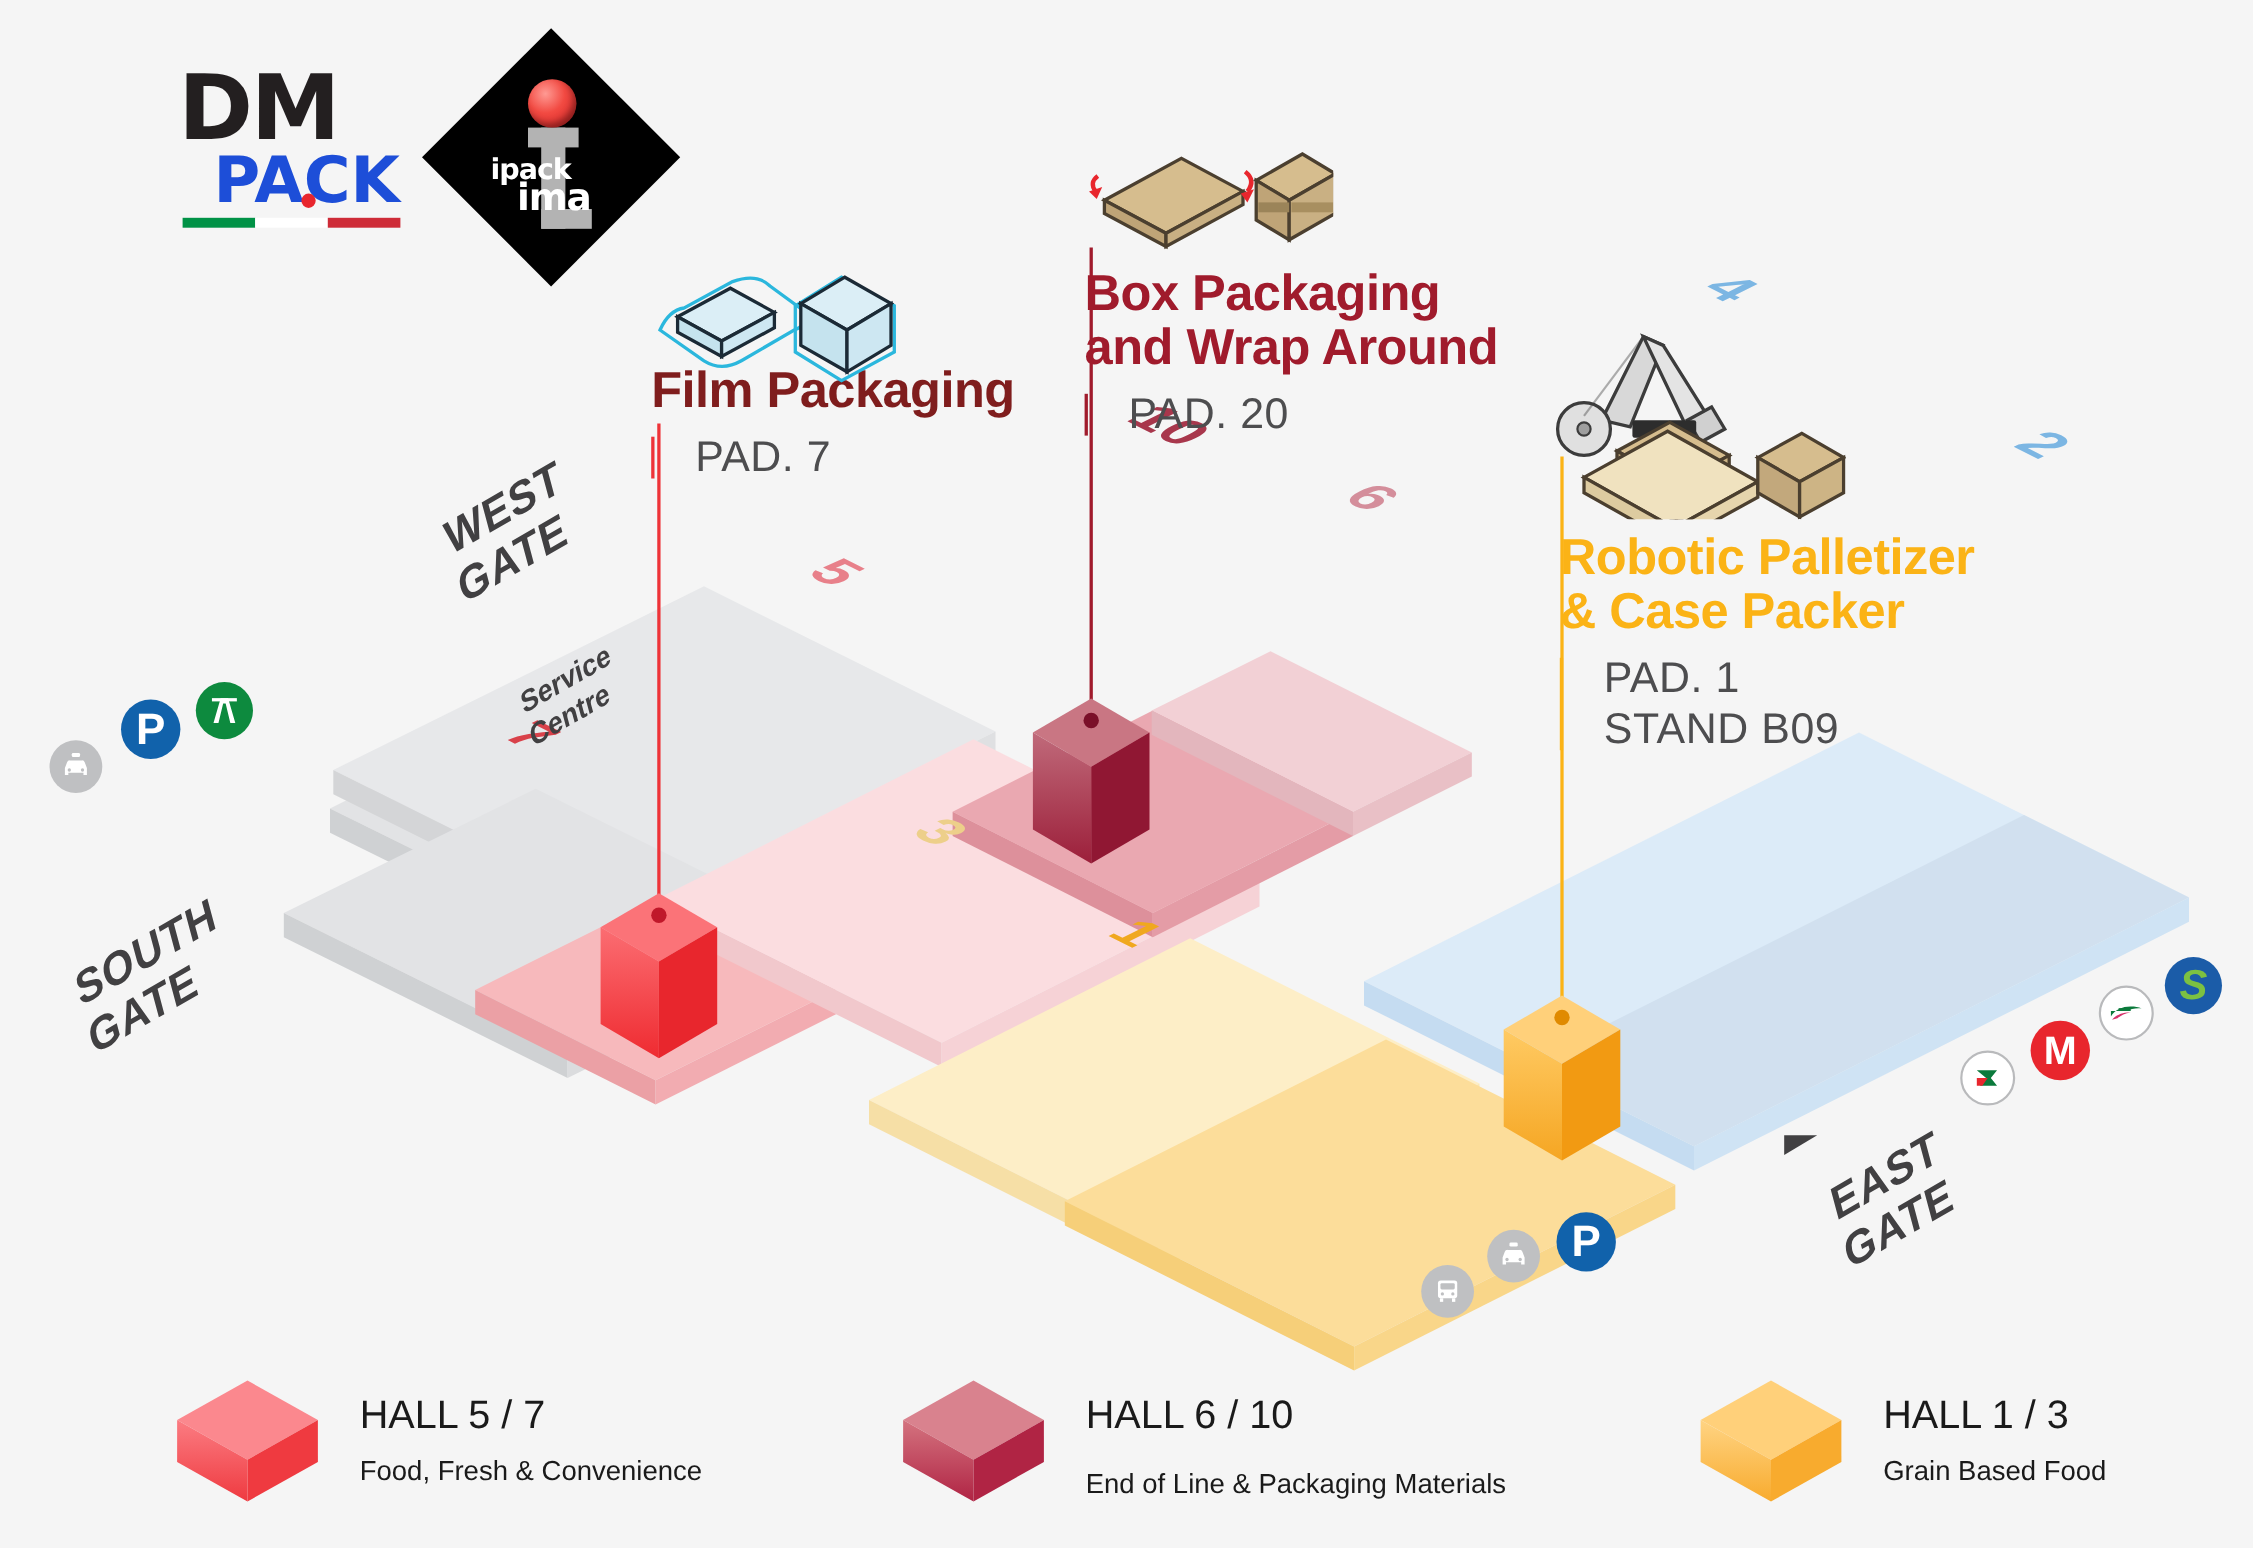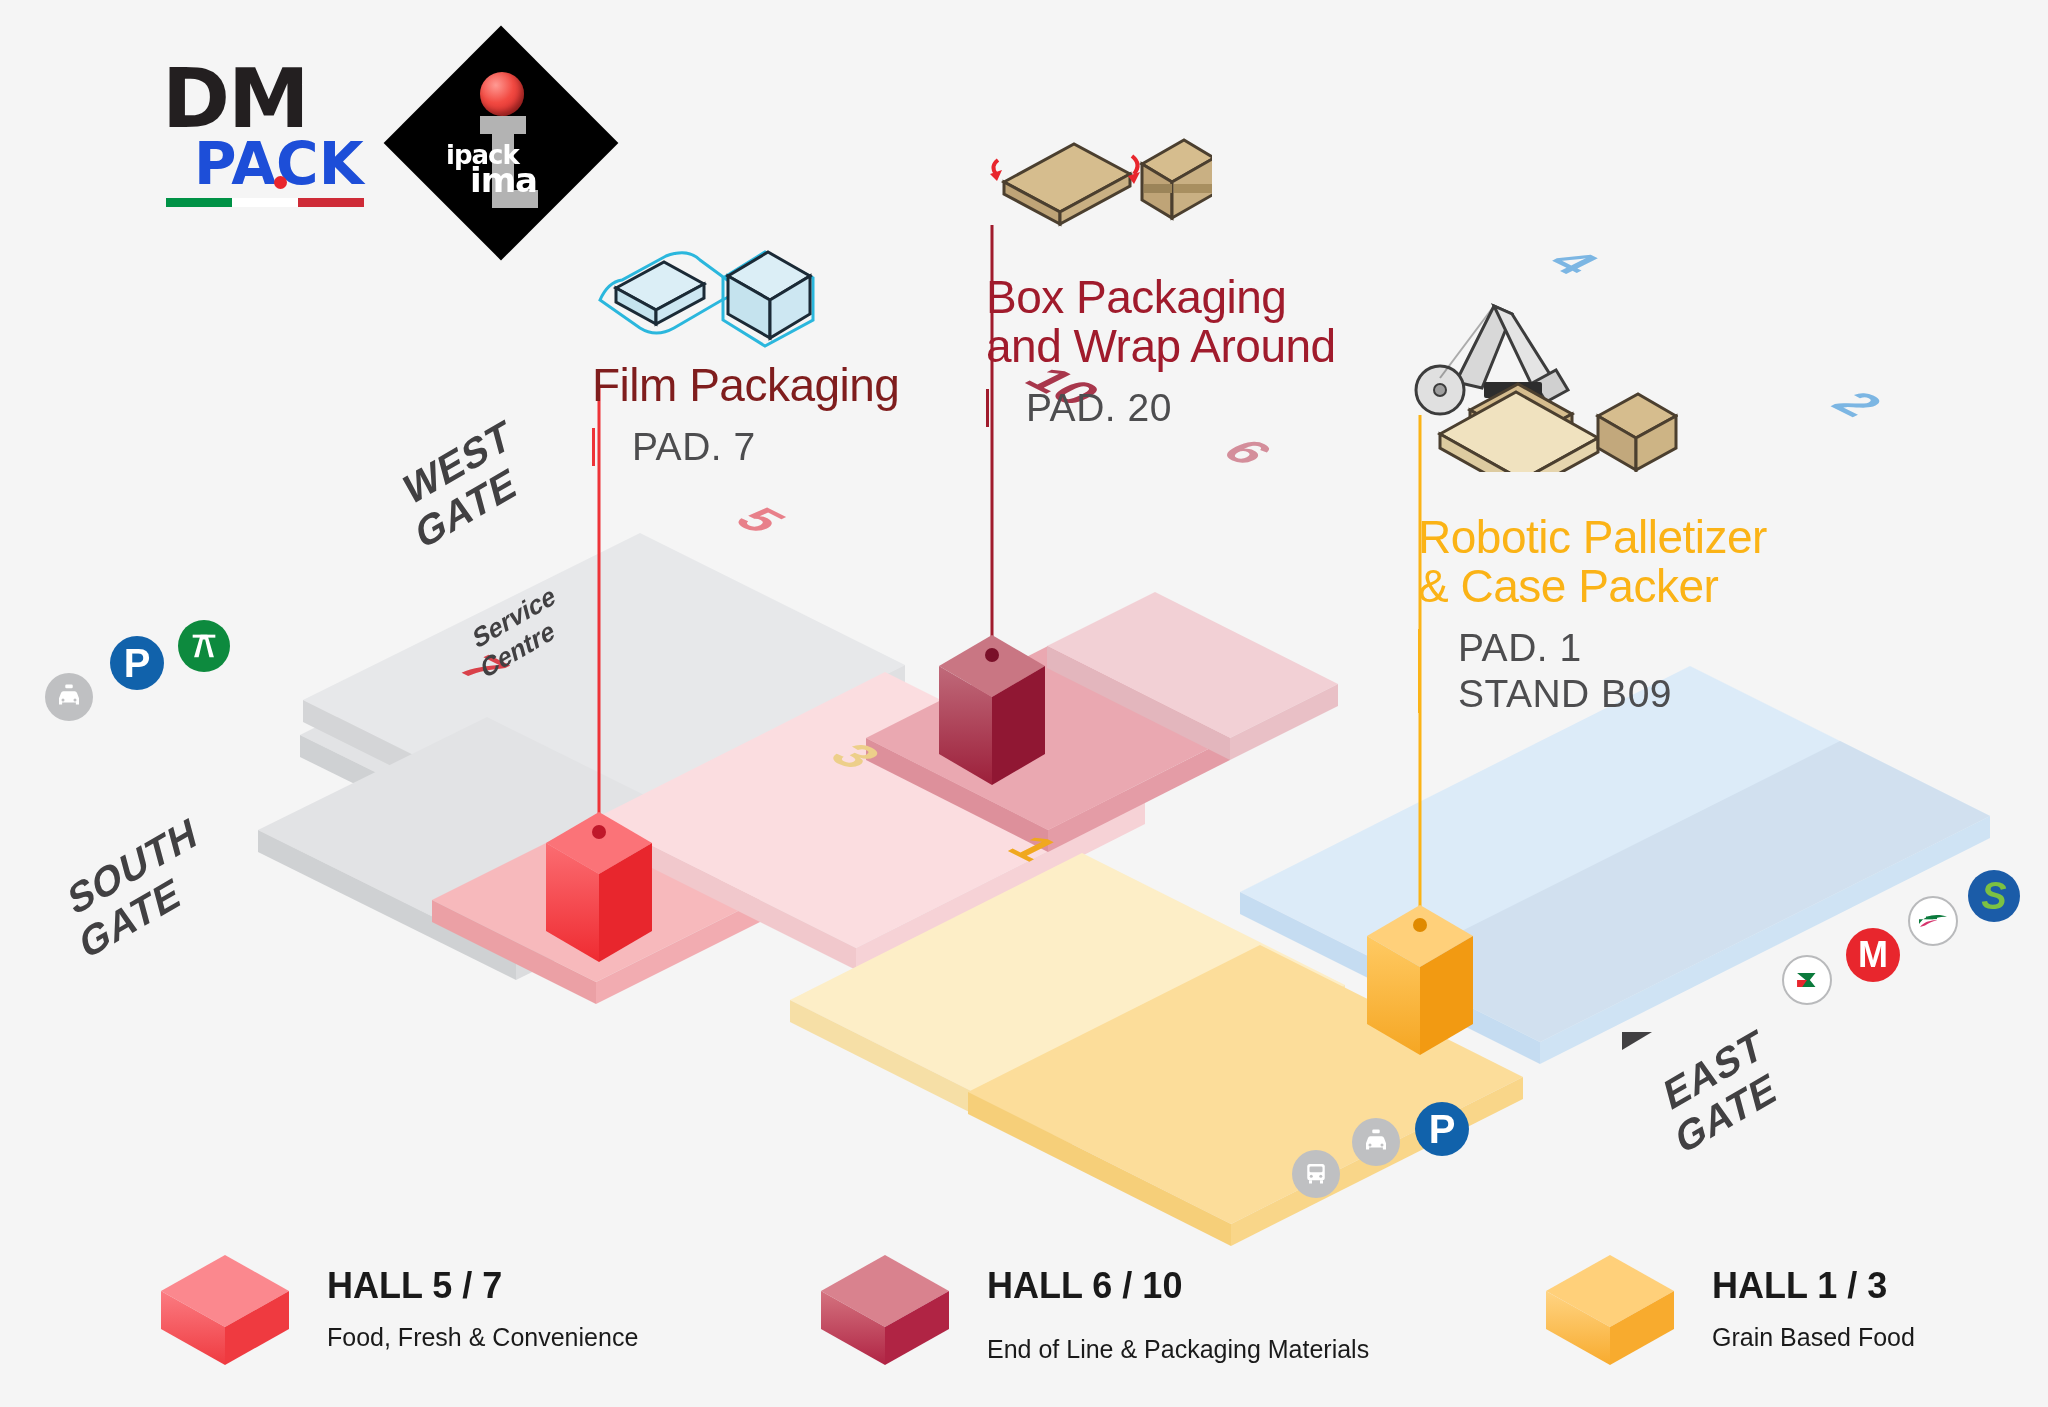--- a/index.html
+++ b/index.html
@@ -62,22 +62,22 @@
     position: absolute; font-family: "Liberation Sans", sans-serif; font-weight: 700;
     font-size: 26px; color: #414042; line-height: 30px;
     transform: rotate(-30deg) skewX(-15deg); transform-origin: 0 0; white-space: pre-line;
   }
   .arrowmark { position:absolute; width:0;height:0;
     border-left: 30px solid #414042; border-bottom: 18px solid transparent; }
 
   
   .callout { position: absolute; }
   .callout .title {
-    font-family: "Liberation Sans", sans-serif; font-weight: 400;
-    line-height: 1.06; letter-spacing: -0.5px; white-space: pre-line; margin-top: 31px;
+    font-family: "Liberation Sans", sans-serif; font-weight: 700;
+    line-height: 1.06; letter-spacing: -0.5px; white-space: pre-line;
   }
   .callout .detail { position: relative; padding-left: 40px; margin-top: 14px; }
   .callout .detail .bar { position: absolute; left: 0; top: 4px; bottom: 4px; width: 3px; }
   .callout .detail .line {
     font-family: "Liberation Sans", sans-serif; font-size: 39px; font-weight: 400;
     color: #4d4d4f; line-height: 46px; letter-spacing: 0.5px;
   }
 
   
   .badge { position: absolute; border-radius: 50%; display: flex; align-items: center;
@@ -86,21 +86,21 @@
   .badge.blue { background: #1162ab; }
   .badge.green { background: #0d8a3e; }
   .badge.white { background: #ffffff; border: 2px solid #b9babc; }
   .badge.red { background: #e8262d; }
   .badge.navy { background: #1b5ca8; }
   .badge .gl { color: #fff; font-weight: 700; font-family: "Liberation Sans", sans-serif; }
 
   
   #legend { position: absolute; left: 0; top: 1245px; width: 2048px; height: 140px; }
   .leg { position: absolute; top: 0; height: 120px; }
-  .leg .lbl { font-family: "Liberation Sans", sans-serif; font-weight: 700; font-size: 36px;
+  .leg .lbl { font-family: "Liberation Sans", sans-serif; font-weight: 400; font-size: 36px;
               color: #1a1a1a; letter-spacing: 0px; }
   .leg .sub { font-family: "Liberation Sans", sans-serif; font-weight: 400; font-size: 25px;
               color: #1a1a1a; margin-top: 14px; }
 </style>
 </head>
 <body>
 
 <div id="stage">
 
   <div class="dmpack">

